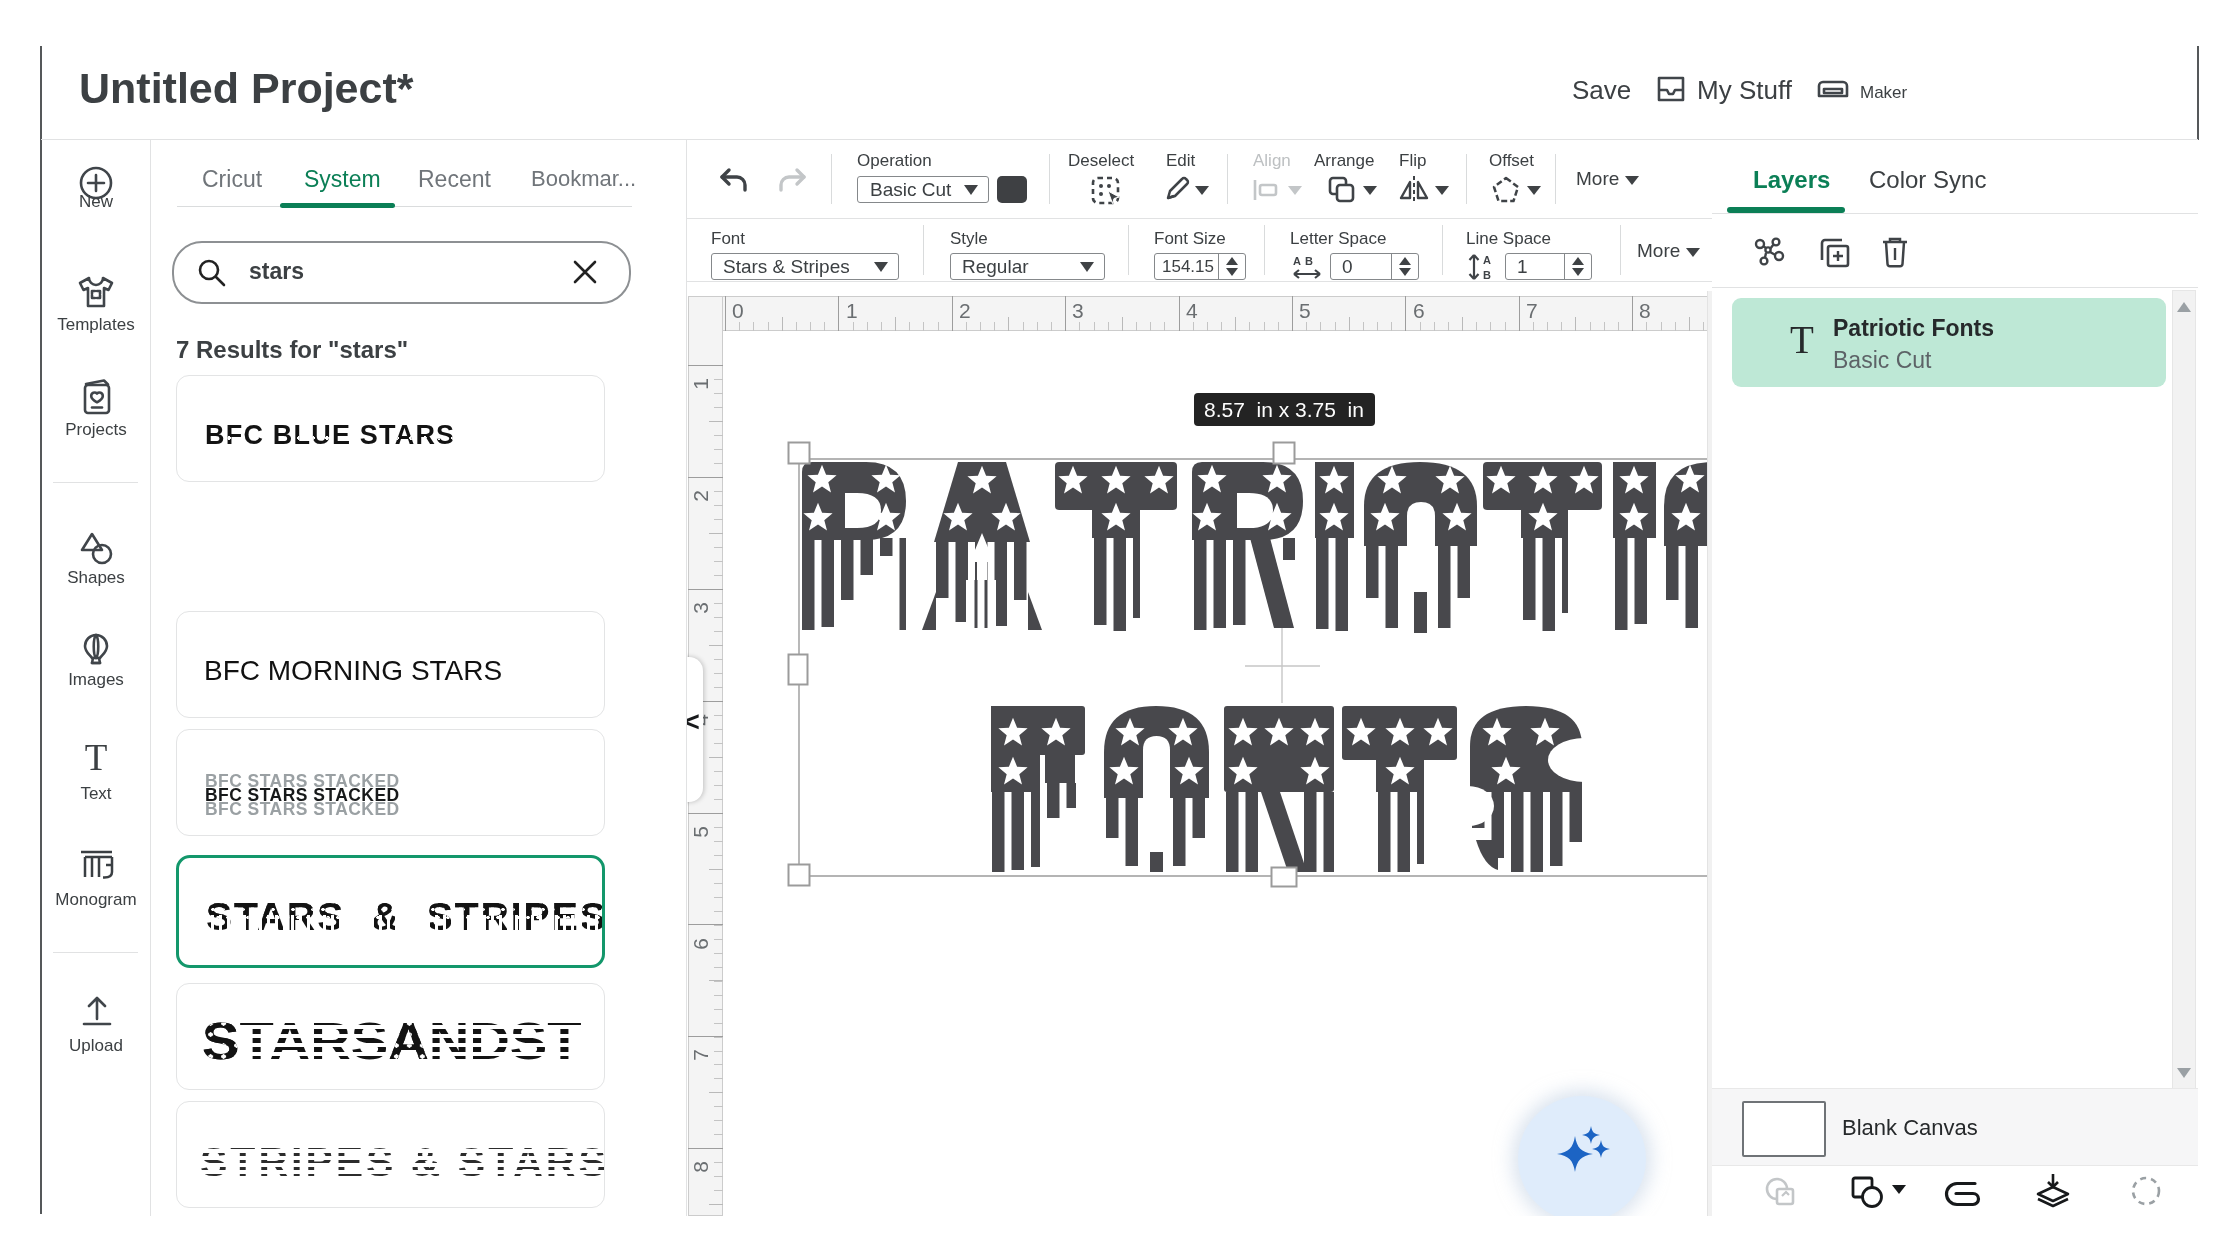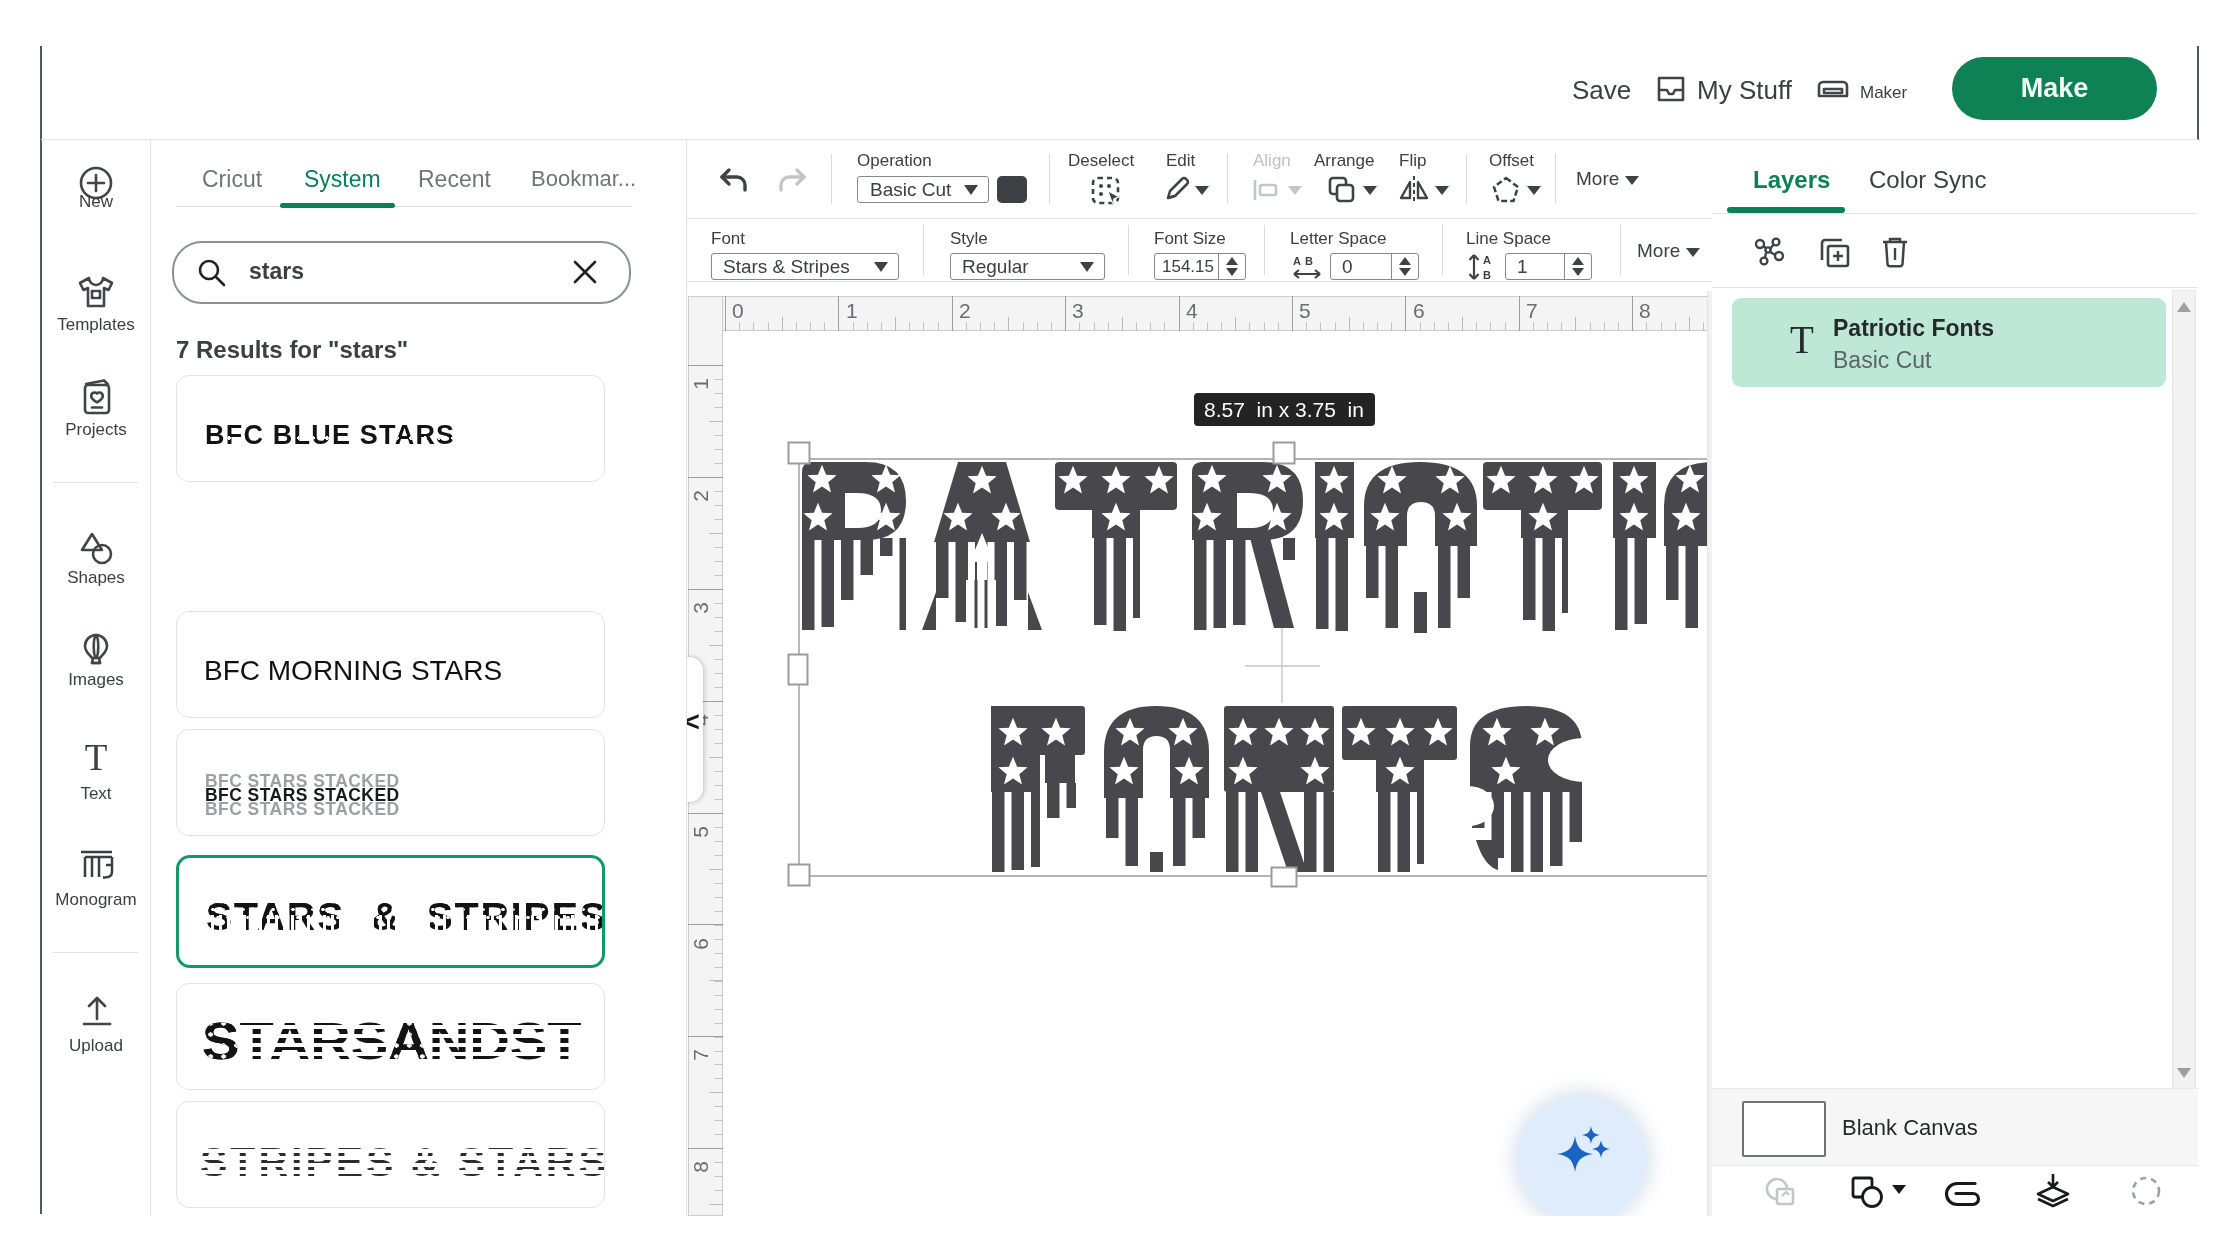--- a/index.html
+++ b/index.html
@@ -40,36 +40,36 @@
   .utri{width:0;height:0;border-left:6px solid transparent;border-right:6px solid transparent;border-bottom:8px solid #3f4245;}
   .dntri{width:0;height:0;border-left:6px solid transparent;border-right:6px solid transparent;border-top:8px solid #3f4245;}
 </style>
 </head>
 <body>
 <div id="page">
 
   <div class="vline" style="left:40px;top:46px;height:1168px;"></div>
   <div class="vline" style="left:2197px;top:46px;height:1168px;"></div>
 
+  <div class="abs dark" style="left:79px;top:64px;font-size:43px;font-weight:600;letter-spacing:0px;">Untitled Project*</div>
   <div class="hline" style="left:41px;top:139px;width:2157px;"></div>
   <div class="abs dark" style="left:1572px;top:75px;font-size:26px;">Save</div>
   <div class="abs" style="left:1655px;top:74px;">
     <svg width="32" height="30" viewBox="0 0 32 30">
         <path class="icn" d="M4 4 h24 v22 h-24 z M4 16 h8 l2 4 h4 l2-4 h8" stroke-width="2.8"></path>
       </svg>
   </div>
   <div class="abs dark" style="left:1697px;top:75px;font-size:26px;">My Stuff</div>
   <div class="abs" style="left:1816px;top:76px;">
     <svg width="34" height="28" viewBox="0 0 34 28">
         <path class="icn" d="M3 20 V10 a4 4 0 0 1 4-4 h20 a4 4 0 0 1 4 4 v10 z" stroke-width="2.8"></path>
         <path class="icn" d="M8 13 h18 v4 h-18 z" stroke-width="2.5"></path>
       </svg>
   </div>
   <div class="abs dark" style="left:1860px;top:83px;font-size:17px;">Maker</div>
-  <div class="abs" style="left:1952px;top:57px;width:205px;height:63px;background:#0e8155;border-radius:32px;color:#f3fbf7;font-size:27px;font-weight:700;text-align:center;line-height:62px;">Make</div>
 
   <div class="hline" style="left:150px;top:139px;width:1px;height:1077px;"></div>
   <div class="hline" style="left:53px;top:482px;width:85px;"></div>
   <div class="hline" style="left:53px;top:952px;width:85px;"></div>
 
   <div class="abs" style="left:78px;top:165px;"><svg width="36" height="36" viewBox="0 0 36 36">
         <circle class="icn" cx="18" cy="18" r="15"></circle>
         <path class="icn" d="M18 10 v16 M10 18 h16"></path>
       </svg></div>
   <div class="lbl" style="left:56px;top:192px;width:80px;">New</div>

